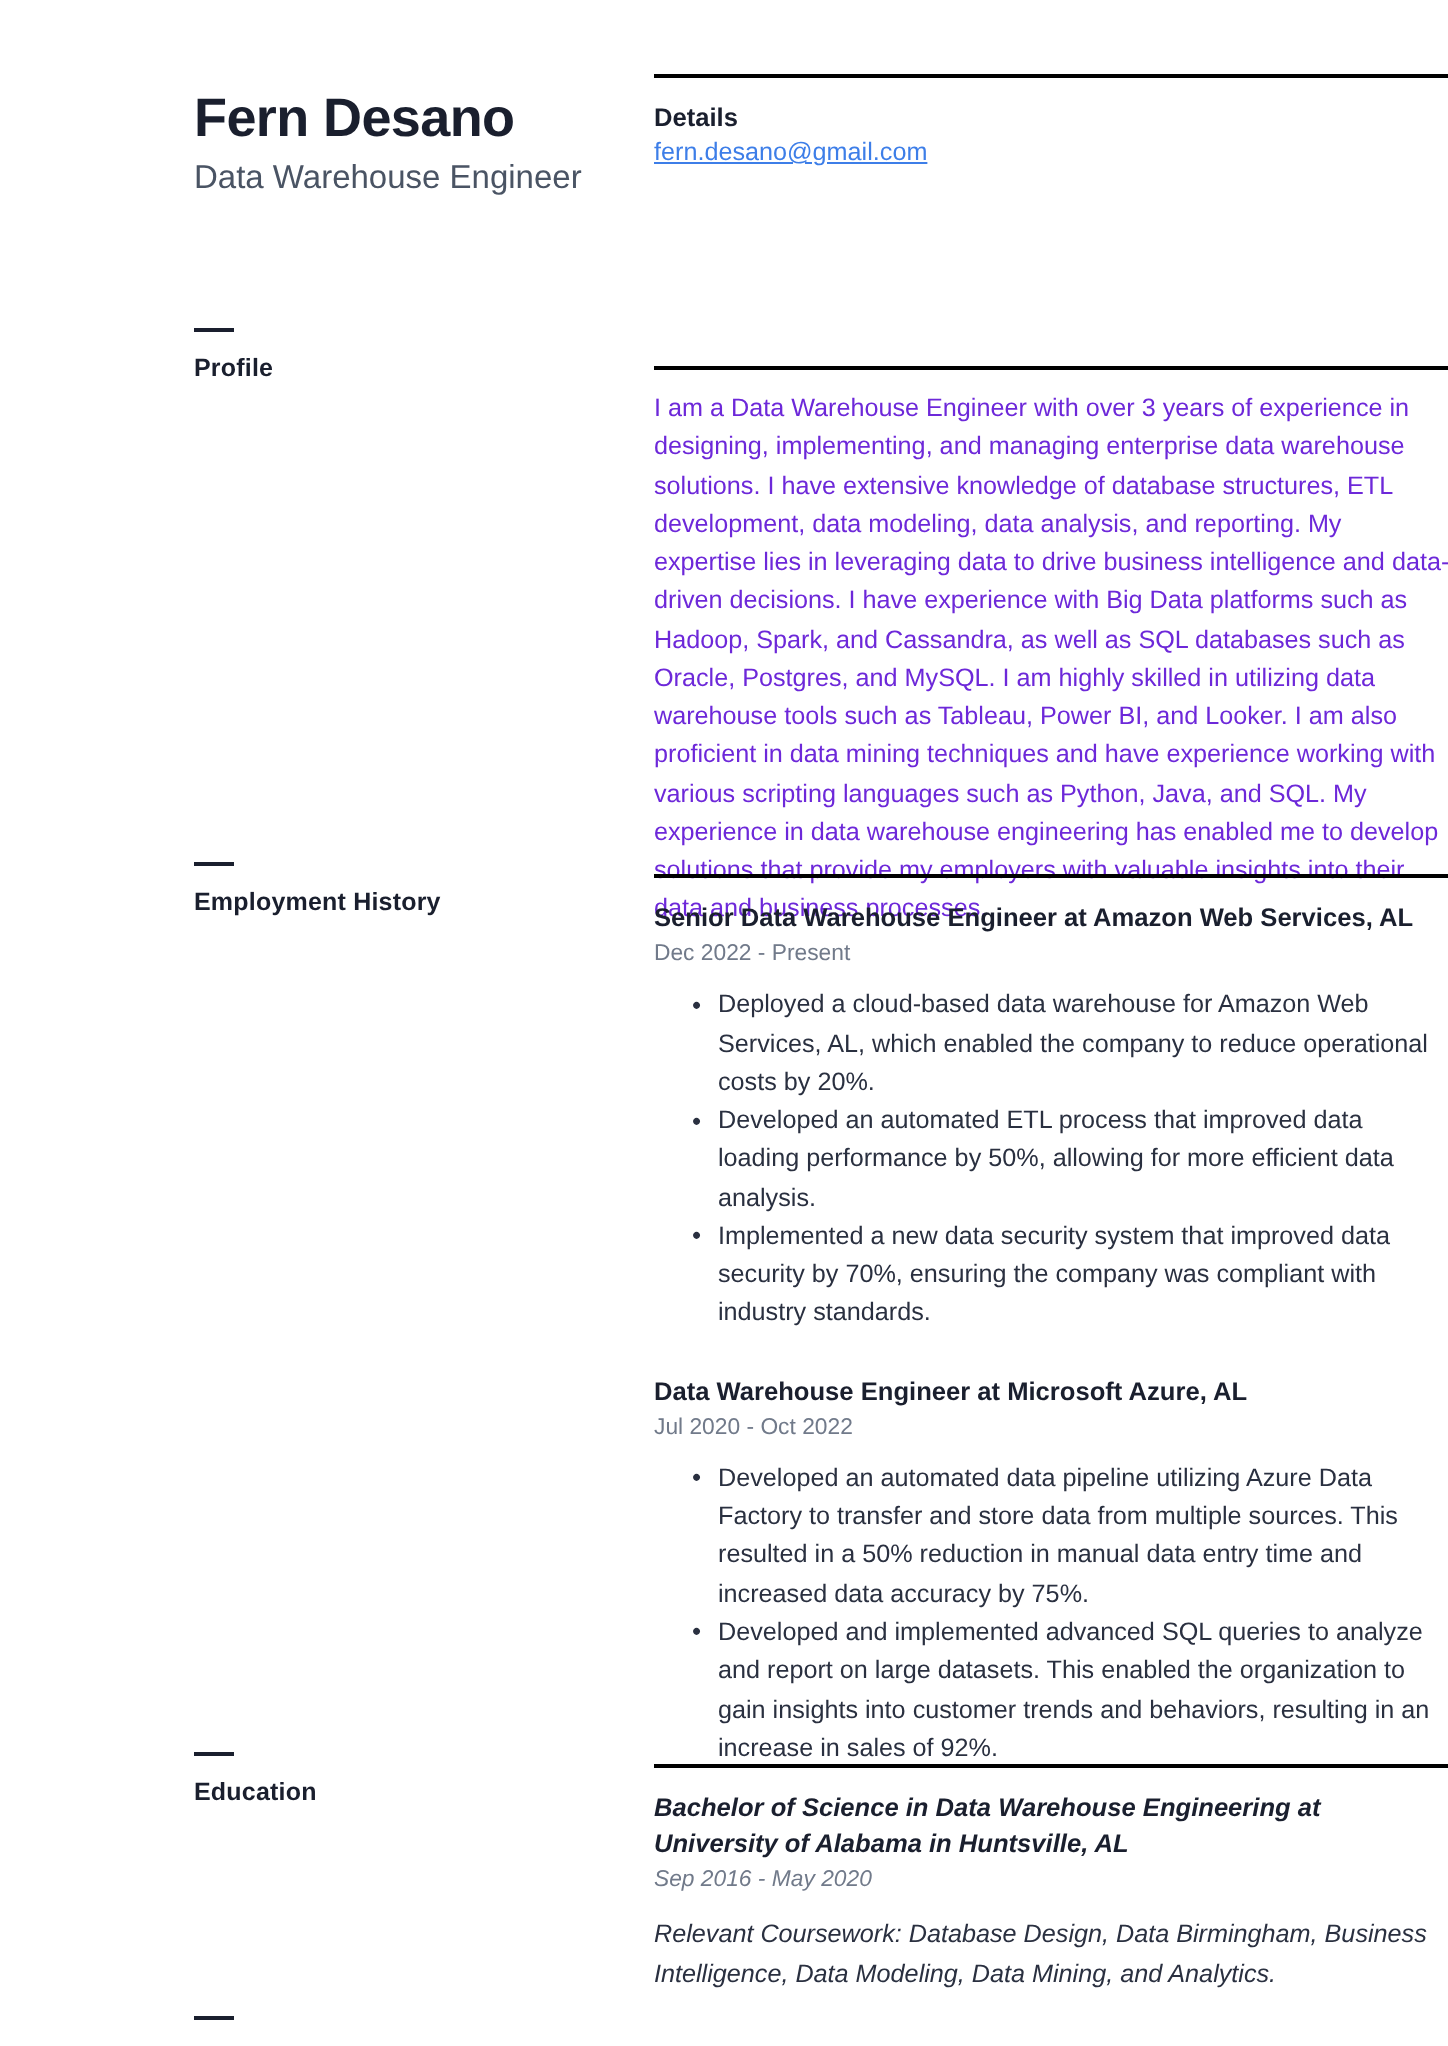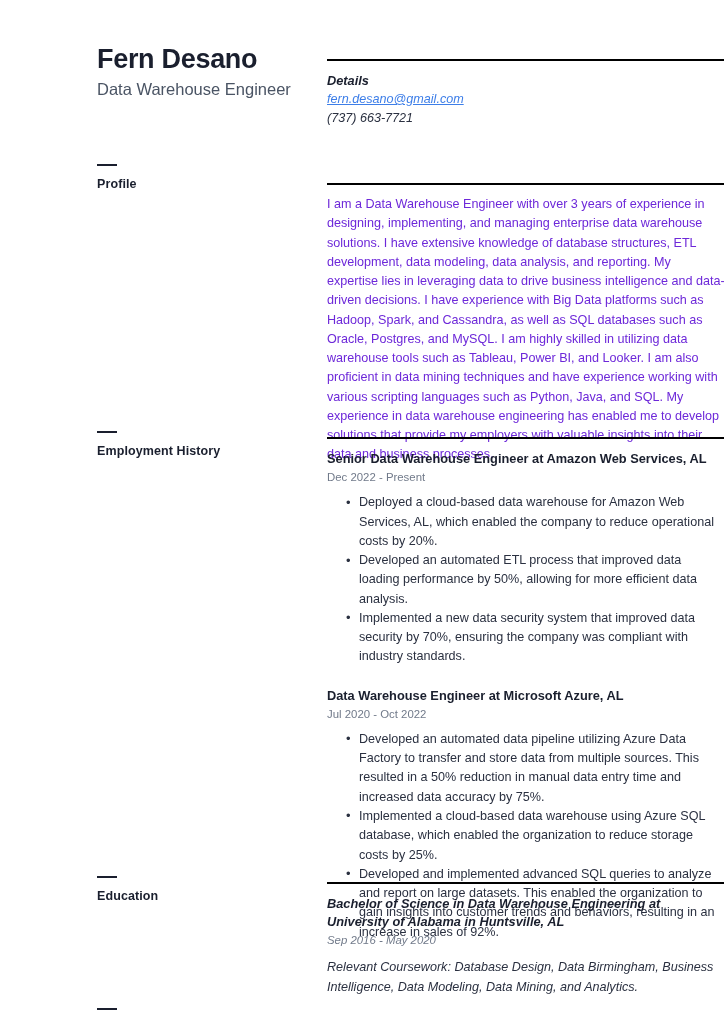--- a/index.html
+++ b/index.html
@@ -80,21 +80,21 @@
     position: absolute;
     left: 284px;
     width: 398px;
   }
   .rule {
     width: 398px;
     height: 2px;
     background: #000000;
   }
 
-  .sec-details  { top: 59px; font-style: italic; }
+  .sec-details  { top: 37px; }
   .sec-profile  { top: 183px; }
   .sec-employ   { top: 437px; }
   .sec-edu      { top: 882px; }
 
   .details-head {
     font-size: 12.8px;
     font-weight: bold;
     color: #1a1f2e;
     margin-top: 12px;
     line-height: 1.25;
@@ -189,21 +189,20 @@
   </div>
 
   <div class="side-label side-trailing">
     <div class="side-dash"></div>
   </div>
 
   <div class="rcol sec-details">
     <div class="rule"></div>
     <div class="details-head">Details</div>
     <div><a class="email-link" href="#">fern.desano@gmail.com</a></div>
-    <div class="details-line">(737) 663-7721</div>
   </div>
 
   <div class="rcol sec-profile">
     <div class="rule"></div>
     <p class="body-text" style="margin-top:10px;">I am a Data Warehouse Engineer with over 3 years of experience in designing, implementing, and managing enterprise data warehouse solutions. I have extensive knowledge of database structures, ETL development, data modeling, data analysis, and reporting. My expertise lies in leveraging data to drive business intelligence and data-driven decisions. I have experience with Big Data platforms such as Hadoop, Spark, and Cassandra, as well as SQL databases such as Oracle, Postgres, and MySQL. I am highly skilled in utilizing data warehouse tools such as Tableau, Power BI, and Looker. I am also proficient in data mining techniques and have experience working with various scripting languages such as Python, Java, and SQL. My experience in data warehouse engineering has enabled me to develop solutions that provide my employers with valuable insights into their data and business processes.</p>
   </div>
 
   <div class="rcol sec-employ">
     <div class="rule"></div>
 
@@ -217,21 +216,20 @@
       </ul>
     </div>
 
     <div class="entry-spacer"></div>
 
     <div class="entry">
       <div class="entry-title">Data Warehouse Engineer at Microsoft Azure, AL</div>
       <div class="entry-dates">Jul 2020 - Oct 2022</div>
       <ul class="entry-bullets">
         <li>Developed an automated data pipeline utilizing Azure Data Factory to transfer and store data from multiple sources. This resulted in a 50% reduction in manual data entry time and increased data accuracy by 75%.</li>
-        <li>Implemented a cloud-based data warehouse using Azure SQL database, which enabled the organization to reduce storage costs by 25%.</li>
         <li>Developed and implemented advanced SQL queries to analyze and report on large datasets. This enabled the organization to gain insights into customer trends and behaviors, resulting in an increase in sales of 92%.</li>
       </ul>
     </div>
   </div>
 
   <div class="rcol sec-edu">
     <div class="rule"></div>
     <div class="entry" style="margin-top:11px;font-style:italic;">
       <div class="entry-title">Bachelor of Science in Data Warehouse Engineering at University of Alabama in Huntsville, AL</div>
       <div class="entry-dates">Sep 2016 - May 2020</div>

